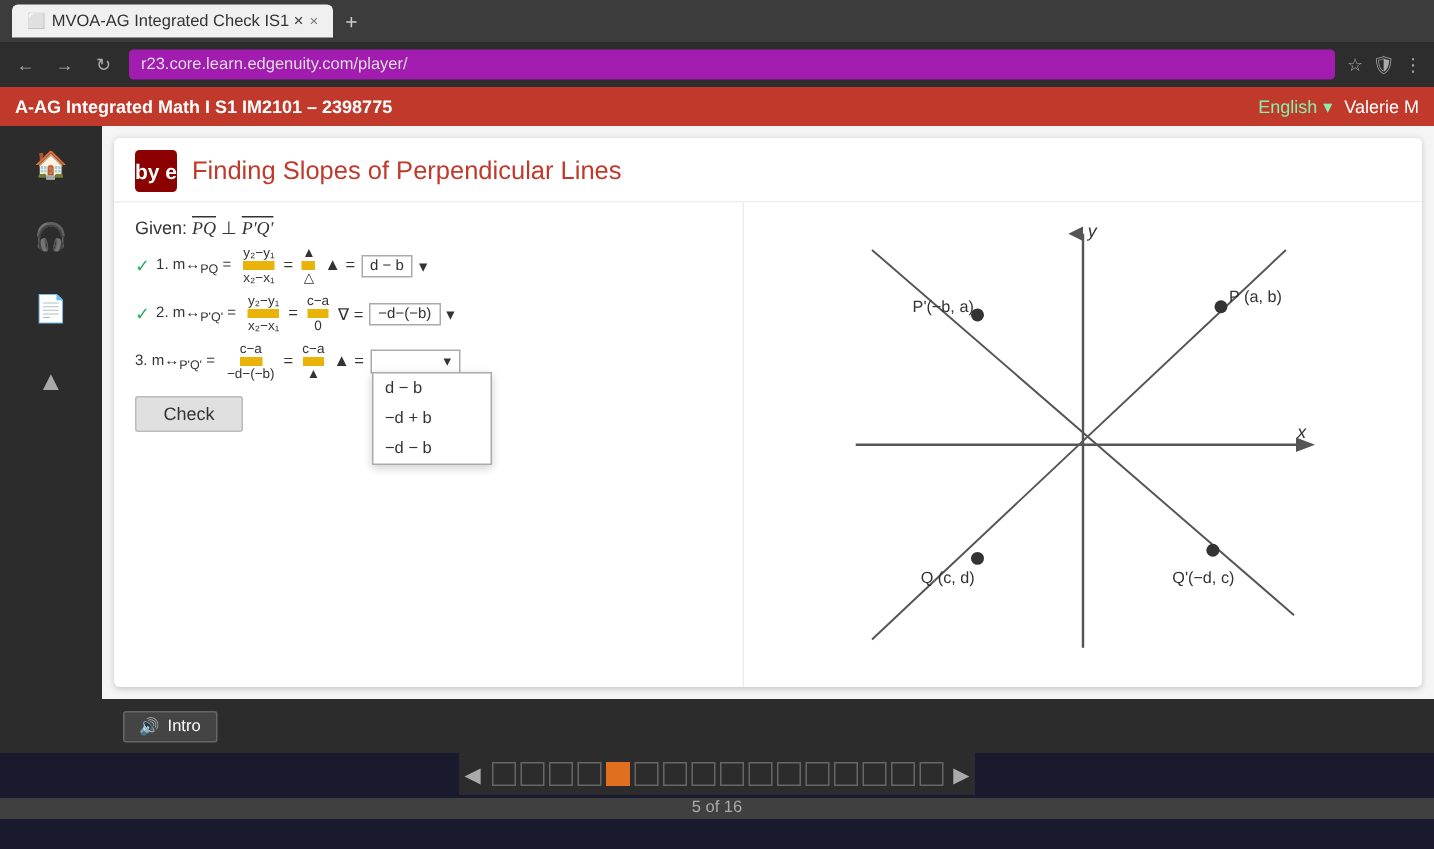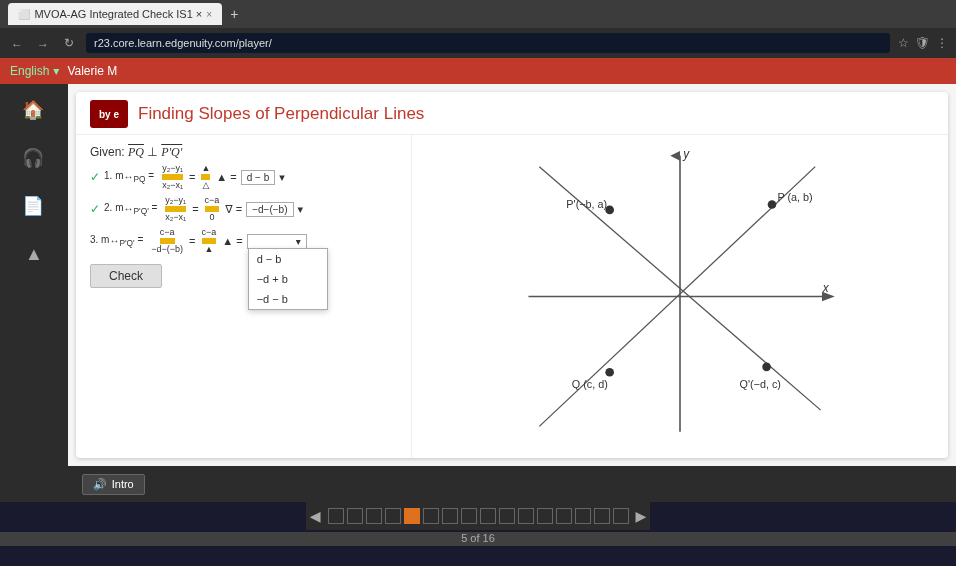--- a/index.html
+++ b/index.html
@@ -55,21 +55,21 @@
     }
     .nav-btn {
       color: #aaa;
       font-size: 12px;
       cursor: pointer;
       width: 18px;
       text-align: center;
     }
     .url-box {
       flex: 1;
-      background: #0f172a;
+      background: #a21caf;
       border-radius: 3px;
       height: 20px;
       display: flex;
       align-items: center;
       padding: 0 8px;
       font-size: 11px;
       color: #ddd;
     }
     .browser-actions {
       display: flex;
@@ -166,46 +166,46 @@
 
     .lesson-header {
       background: white;
       padding: 8px 14px 6px;
       display: flex;
       align-items: center;
       gap: 10px;
       border-bottom: 1px solid #eee;
     }
     .lesson-logo {
-      width: 38px;
+      width: 28px;
       height: 28px;
       background: #8B0000;
       border-radius: 3px;
       display: flex;
       align-items: center;
       justify-content: center;
       color: white;
-      font-size: 10px;
+      font-size: 14px;
       font-weight: bold;
     }
     .lesson-title {
       font-size: 17px;
       font-weight: normal;
       color: #c0392b;
     }
 
     .lesson-body {
       display: flex;
       flex: 1;
       overflow: hidden;
     }
 
     
     .proof-panel {
-      width: 336px;
+      width: 420px;
       padding: 10px 14px;
       font-size: 12px;
       color: #333;
       border-right: 1px solid #eee;
       flex-shrink: 0;
     }
 
     .given-line {
       margin-bottom: 4px;
       font-size: 12px;
@@ -407,20 +407,21 @@
     <span>r23.core.learn.edgenuity.com/player/</span>
   </div>
   <div class="browser-actions">
     <span class="browser-action-btn">☆</span>
     <span class="browser-action-btn">🛡</span>
     <span class="browser-action-btn">⋮</span>
   </div>
 </div>
 
 <div class="app-header">
+  <span class="app-title">A-AG Integrated Math I S1 IM2101 – 2398775</span>
   <div class="header-right">
     <div class="lang-selector">
       <span>English</span>
       <span>▾</span>
     </div>
     <span class="user-name">Valerie M</span>
   </div>
 </div>
 
 <div class="main-content">

